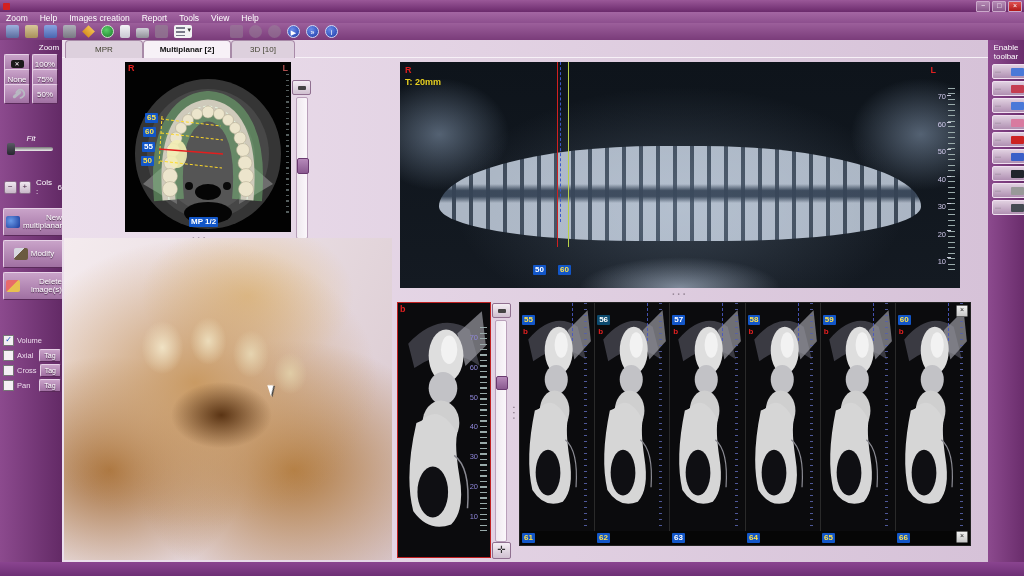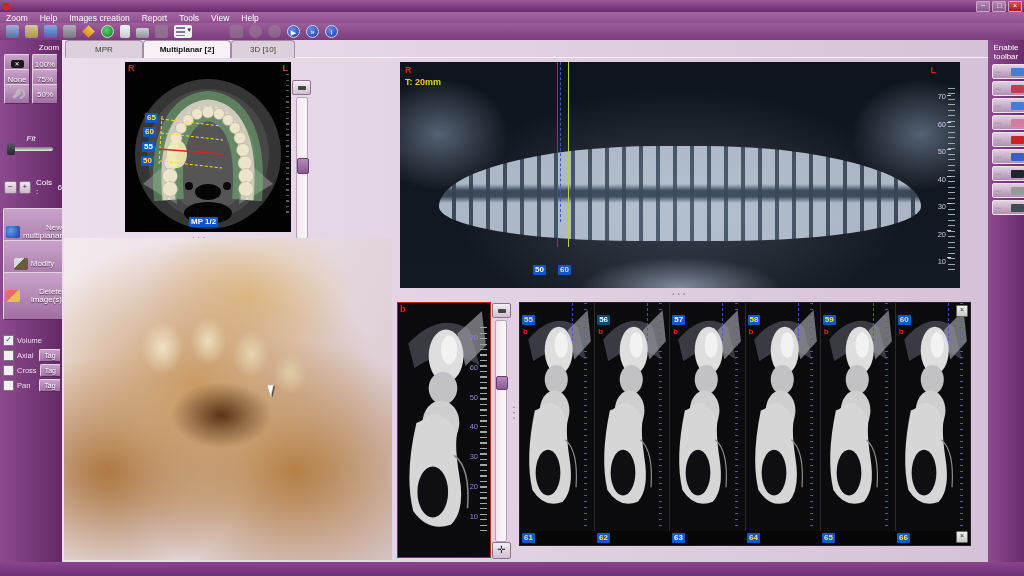--- a/index.html
+++ b/index.html
@@ -51,21 +51,21 @@
   .zrow .sbtn{flex:1;}
   .tool-glyph{width:13px;height:8px;background:#1a1a1a;border-radius:2px;color:#fff;font-size:6px;line-height:8px;text-align:center;}
   .wrench{width:10px;height:3px;background:#b8b8c2;transform:rotate(-40deg);border-radius:2px;position:relative;}
   .wrench::after{content:"";position:absolute;right:-3px;top:-2px;width:6px;height:6px;border:2px solid #b8b8c2;border-radius:50%;border-left-color:transparent;}
   #fit-label{left:0;top:94px;width:62px;text-align:center;font-style:italic;font-size:8px;}
   #fit-slider{left:9px;top:107px;width:44px;height:4px;background:linear-gradient(#777,#eee);border-radius:2px;}
   #fit-thumb{left:-2px;top:-4px;width:8px;height:12px;background:linear-gradient(#5a5a64,#26262e);border-radius:2px;}
   .tinybtn{width:11px;height:11px;background:linear-gradient(#f0e8f0,#c8b8c8);border:1px solid #8a6a8a;border-radius:2px;
            color:#402040;font-size:8px;line-height:9px;text-align:center;}
   #cols-row{left:4px;top:138px;width:58px;display:flex;align-items:center;gap:2px;font-size:8px;}
-  .action{left:3px;width:56px;height:26px;flex-direction:row;gap:3px;font-size:8px;line-height:1.05;text-align:right;padding:10px 2px;}
+  .action{left:3px;width:56px;height:26px;flex-direction:row;gap:3px;font-size:8px;line-height:1.05;text-align:right;padding:0 2px;}
   .aicon{width:14px;height:12px;border-radius:2px;flex:none;}
   .aicon.mp{background:radial-gradient(circle at 35% 40%,#6a9ae8,#1a3a9a);}
   .aicon.mod{background:linear-gradient(135deg,#d8d8e0 40%,#6a5a40 42%);}
   .aicon.del{background:linear-gradient(135deg,#e86a6a 45%,#e8c050 50%);}
   .chkrow{left:3px;width:58px;height:12px;display:flex;align-items:center;gap:3px;font-size:7.5px;color:#ecdcec;}
   .chk{width:9px;height:9px;background:#f4f0f4;border:1px solid #777;flex:none;font-size:8px;line-height:8px;color:#1a50c0;text-align:center;}
   .tagbtn{margin-left:auto;width:20px;height:11px;font-size:7px;}
   #enable-label{left:0;top:3px;width:36px;text-align:center;font-size:8px;line-height:1.15;}
   .etb{left:4px;width:29px;height:13px;background:linear-gradient(#e0d0e0,#b090b2);border:1px solid #f0e0f0;
        border-radius:2px;display:flex;align-items:center;gap:2px;padding:0 2px;}

